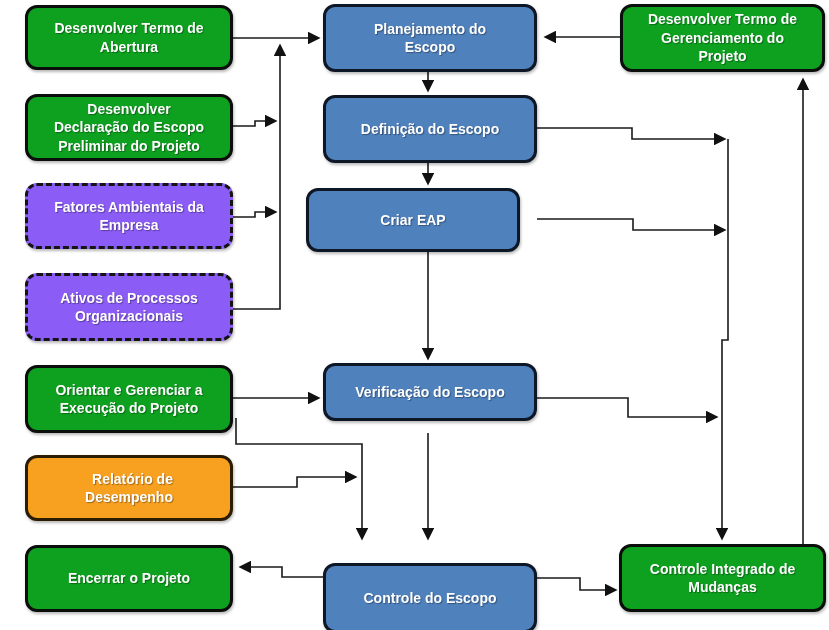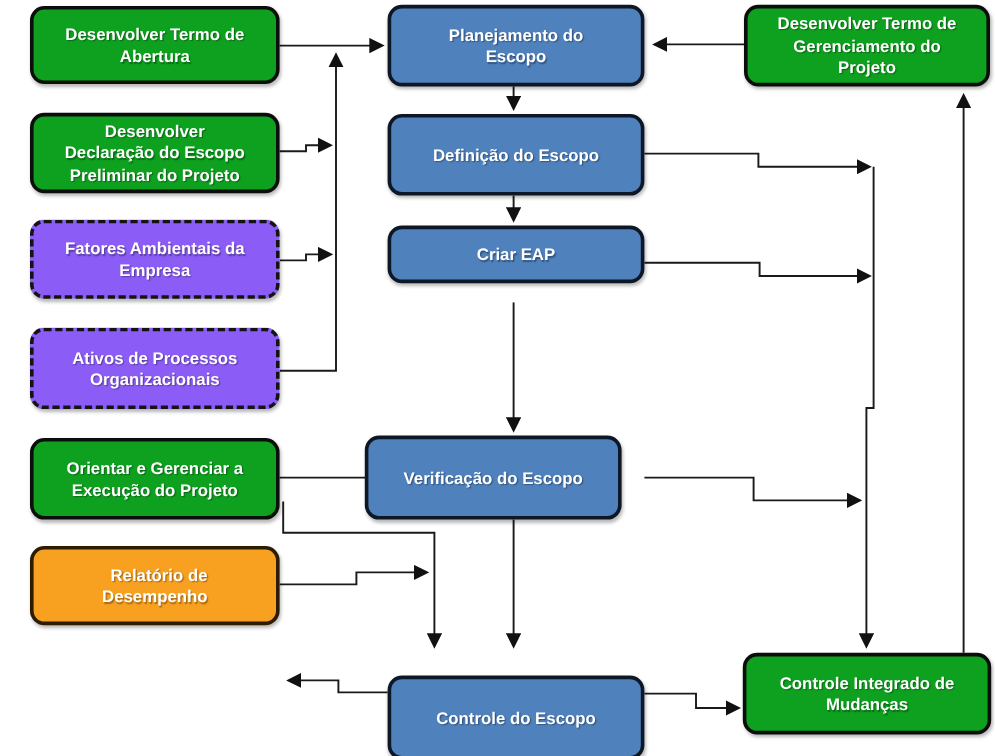--- a/index.html
+++ b/index.html
@@ -65,26 +65,27 @@
 Declaração do Escopo
 Preliminar do Projeto</span></div>
   <div class="node gray" style="left:25px;top:183px;width:208px;height:66px"><span>Fatores Ambientais da
 Empresa</span></div>
   <div class="node gray" style="left:25px;top:273px;width:208px;height:68px"><span>Ativos de Processos
 Organizacionais</span></div>
   <div class="node green" style="left:25px;top:365px;width:208px;height:68px"><span>Orientar e Gerenciar a
 Execução do Projeto</span></div>
   <div class="node orange" style="left:25px;top:455px;width:208px;height:66px"><span>Relatório de
 Desempenho</span></div>
+  <div class="node green" style="left:25px;top:545px;width:208px;height:67px"><span>Encerrar o Projeto</span></div>
 
   <div class="node blue" style="left:323px;top:95px;width:214px;height:68px"><span>Definição do Escopo</span></div>
   <div class="node blue" style="left:323px;top:4px;width:214px;height:68px"><span>Planejamento do
 Escopo</span></div>
-  <div class="node blue" style="left:323px;top:188px;width:214px;height:48px"><span>Criar EAP</span></div>
-  <div class="node blue" style="left:304px;top:363px;width:214px;height:70px"><span>Verificação do Escopo</span></div>
+  <div class="node blue" style="left:306px;top:188px;width:214px;height:64px"><span>Criar EAP</span></div>
+  <div class="node blue" style="left:323px;top:363px;width:214px;height:58px"><span>Verificação do Escopo</span></div>
   <div class="node blue" style="left:323px;top:563px;width:214px;height:70px"><span>Controle do Escopo</span></div>
 
   <div class="node green" style="left:620px;top:4px;width:205px;height:68px"><span>Desenvolver Termo de
 Gerenciamento do
 Projeto</span></div>
   <div class="node green" style="left:619px;top:544px;width:207px;height:68px"><span>Controle Integrado de
 Mudanças</span></div>
 
 </div>
 

